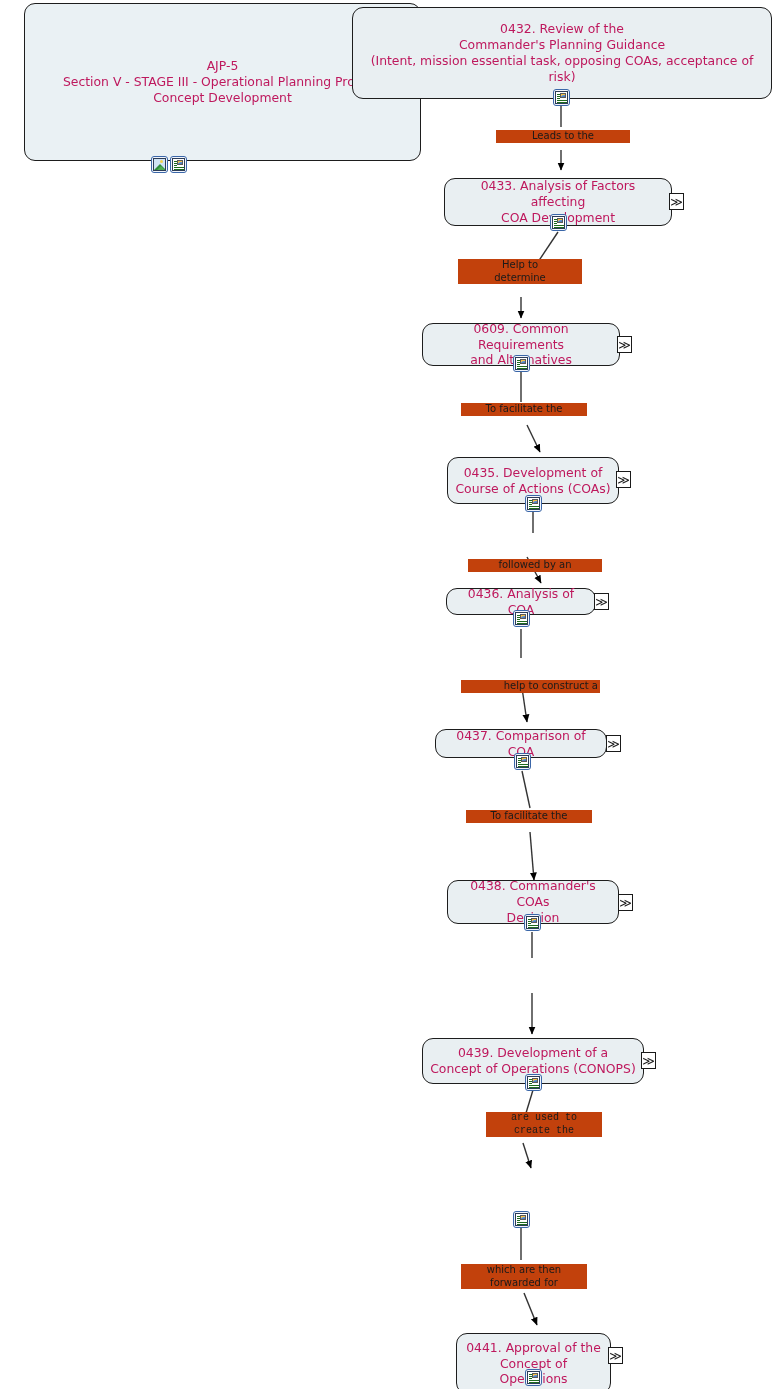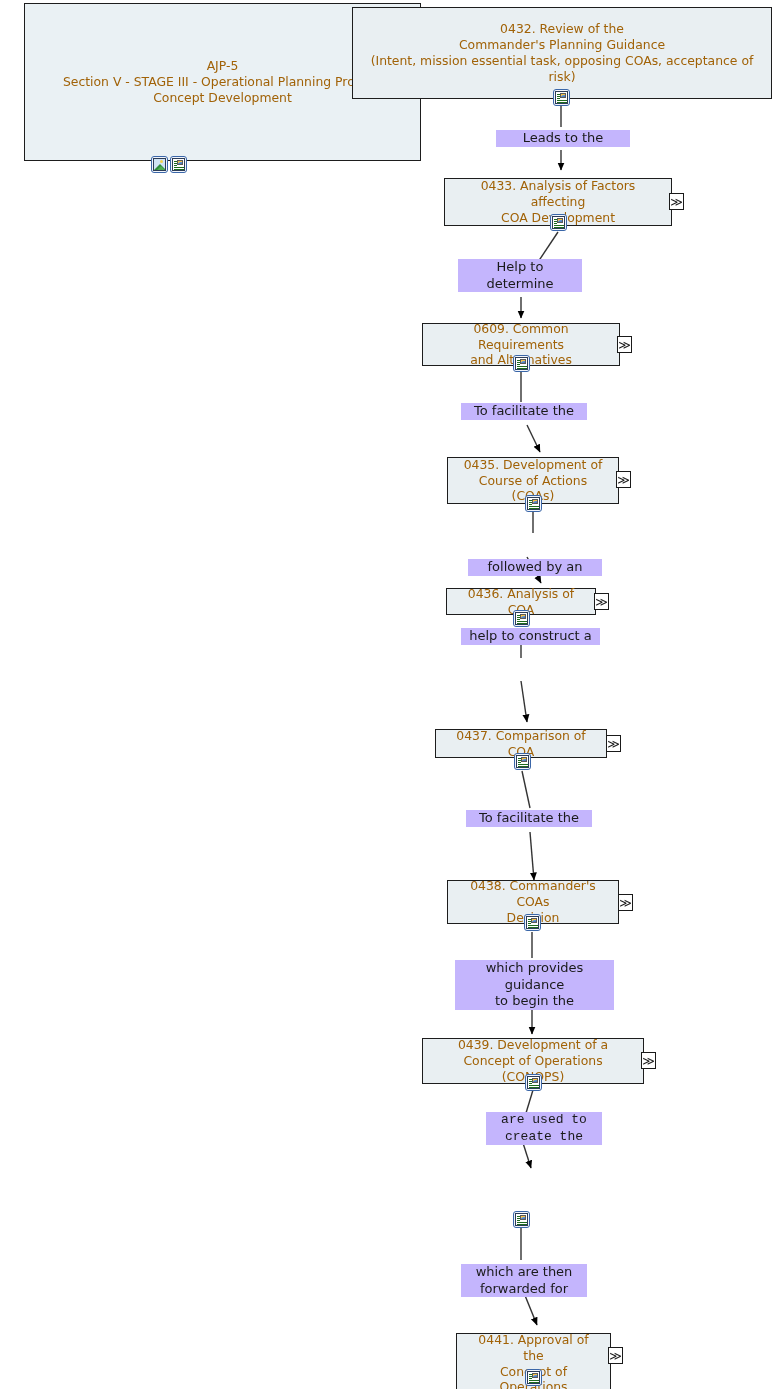--- a/index.html
+++ b/index.html
@@ -26,44 +26,44 @@
     left: 0; top: 0;
     width: 775px;
     height: 1389px;
     pointer-events: none;
   }
   .node {
     position: absolute;
     box-sizing: border-box;
     background: #e9eff2;
     border: 1.3px solid #1d1d1d;
-    border-radius: 0;
+    border-radius: 11px;
     display: flex;
     align-items: center;
     justify-content: center;
     text-align: center;
     line-height: 1.28;
     font-size: 12.4px;
-    color: #a16207;
+    color: #be185d;
     white-space: pre-line;
-    padding: 2px 15px;
+    padding: 2px 7px;
   }
   .node.title-node {
     background: #eaf1f4;
     font-size: 12.4px;
     align-items: center;
   }
   .edge-label {
     position: absolute;
     text-align: center;
-    font-size: 13px;
+    font-size: 10px;
     line-height: 1.27;
     color: #1a1a1a;
     white-space: pre-line;
-    background: #c4b5fd;
+    background: #c2410c;
     padding: 0 2px;
   }
   
   .note-icon {
     position: absolute;
     width: 17px;
     height: 17px;
     box-sizing: border-box;
     border: 1.5px solid #3a66a8;
     border-radius: 3px;
@@ -304,21 +304,21 @@
     <div class="paper">
       <span class="bar b1"></span>
         <span class="bar b2"></span>
         <span class="bar b3"></span>
       <span class="bar w1"></span>
         <span class="bar w2"></span>
       <span class="thumb"></span>
     </div>
   </div>
 
-  <div class="edge-label" style="left:461px; top:628px; width:135px;">help to construct a</div>
+  <div class="edge-label" style="left:461px; top:680px; width:135px;text-align:right;">help to construct a</div>
 
   <div class="node" style="left:435px; top:729px; width:172px; height:29px;">0437. Comparison of COA</div>
   <div class="chev-marker" style="left:606px; top:735px;">≫</div>
   <div class="note-icon" style="left:514px; top:753px;">
     <div class="paper">
       <span class="bar b1"></span>
         <span class="bar b2"></span>
         <span class="bar b3"></span>
       <span class="bar w1"></span>
         <span class="bar w2"></span>
@@ -335,22 +335,20 @@
     <div class="paper">
       <span class="bar b1"></span>
         <span class="bar b2"></span>
         <span class="bar b3"></span>
       <span class="bar w1"></span>
         <span class="bar w2"></span>
       <span class="thumb"></span>
     </div>
   </div>
 
-  <div class="edge-label" style="left:455px; top:960px; width:155px;">which provides guidance
-to begin the</div>
 
   <div class="node" style="left:422px; top:1038px; width:222px; height:46px;">0439. Development of a
 Concept of Operations (CONOPS)</div>
   <div class="chev-marker" style="left:641px; top:1052px;">≫</div>
   <div class="note-icon" style="left:525px; top:1074px;">
     <div class="paper">
       <span class="bar b1"></span>
         <span class="bar b2"></span>
         <span class="bar b3"></span>
       <span class="bar w1"></span>

